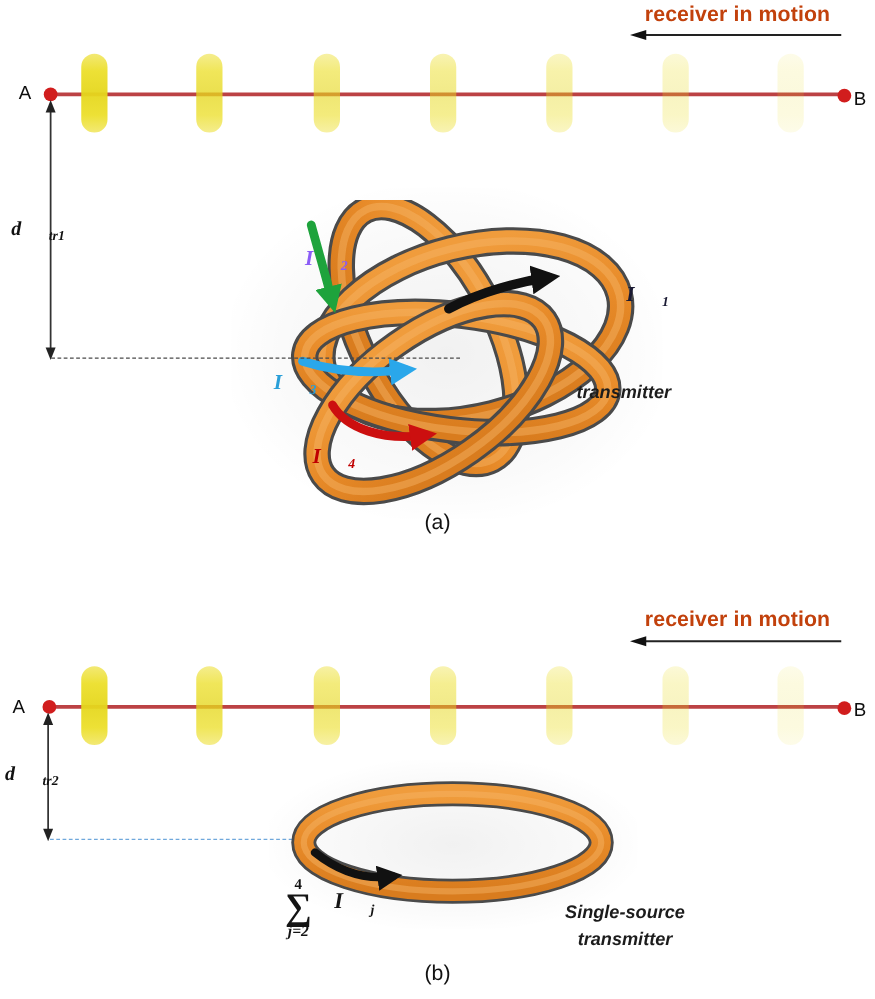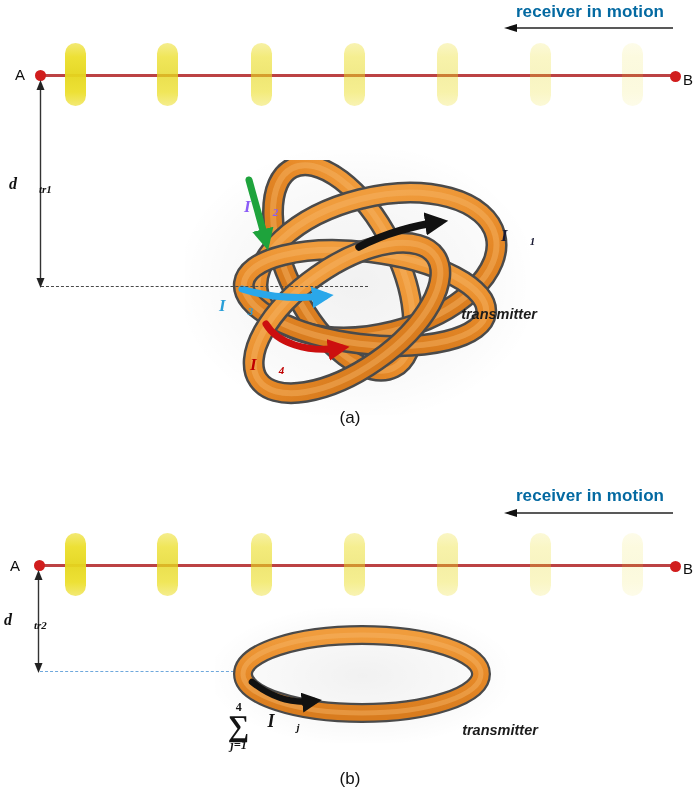--- a/index.html
+++ b/index.html
@@ -1,20 +1,20 @@
 <!DOCTYPE html>
 <html><head>
 <meta charset="utf-8">
 <style>
   html,body{margin:0;padding:0;background:#fff;}
   .figure{position:relative;width:700px;height:799px;background:#ffffff;overflow:hidden;
           font-family:"Liberation Sans",sans-serif;color:#111;}
   .abs{position:absolute;}
   
-  .rim-text{position:absolute;width:180px;text-align:center;font-weight:bold;font-size:17px;color:#0369a1;letter-spacing:.1px;}
+  .rim-text{position:absolute;width:180px;text-align:center;font-weight:bold;font-size:17px;color:#c2410c;letter-spacing:.1px;}
   
   .track{position:absolute;height:3px;background:#bc4244;}
   .dot{position:absolute;width:11px;height:11px;border-radius:50%;background:#d11d1d;}
   .ep-label{position:absolute;font-size:15px;color:#0d0d0d;}
   
   .coil{position:absolute;width:21px;height:63px;border-radius:11px;
         background:linear-gradient(180deg,#f2e86d 0%,#ecdf2b 22%,#e5d71d 50%,#ecdf2b 78%,#f2e86d 100%);
         z-index:2;}
   .c1{opacity:.95}.c2{opacity:.78}.c3{opacity:.62}.c4{opacity:.52}.c5{opacity:.40}.c6{opacity:.27}.c7{opacity:.15}
   
@@ -182,24 +182,25 @@
       <ellipse cx="132" cy="54" rx="119" ry="39" fill="none" stroke="url(#og2)" stroke-width="15.5"></ellipse>
       <ellipse cx="132" cy="54" rx="119" ry="39" fill="none" stroke="#f6b568" stroke-width="5" opacity="0.45"></ellipse>
     </g>
     <path d="M 22,62 C 42,78 62,84 84,81" fill="none" stroke="#111" stroke-width="6.5" stroke-linecap="round" marker-end="url(#mk-k2)"></path>
   </svg>
 
   <div class="sum" style="left:228px;top:701px;">
     <div class="sum-col">
       <span class="sum-upper">4</span>
       <span class="sum-sigma">∑</span>
-      <span class="sum-lower">j=1</span>
+      <span class="sum-lower">j=2</span>
     </div>
     <span class="sum-term"><span>I</span><sub>j</sub></span>
   </div>
 
   <div class="tx-label overlay" style="left:428px;top:720px;width:144px;">
+    <div>Single-source</div>
     <div>transmitter</div>
   </div>
 
   <div class="caption" style="top:769px;">(b)</div>
 
 </div>
 
 </body></html>

